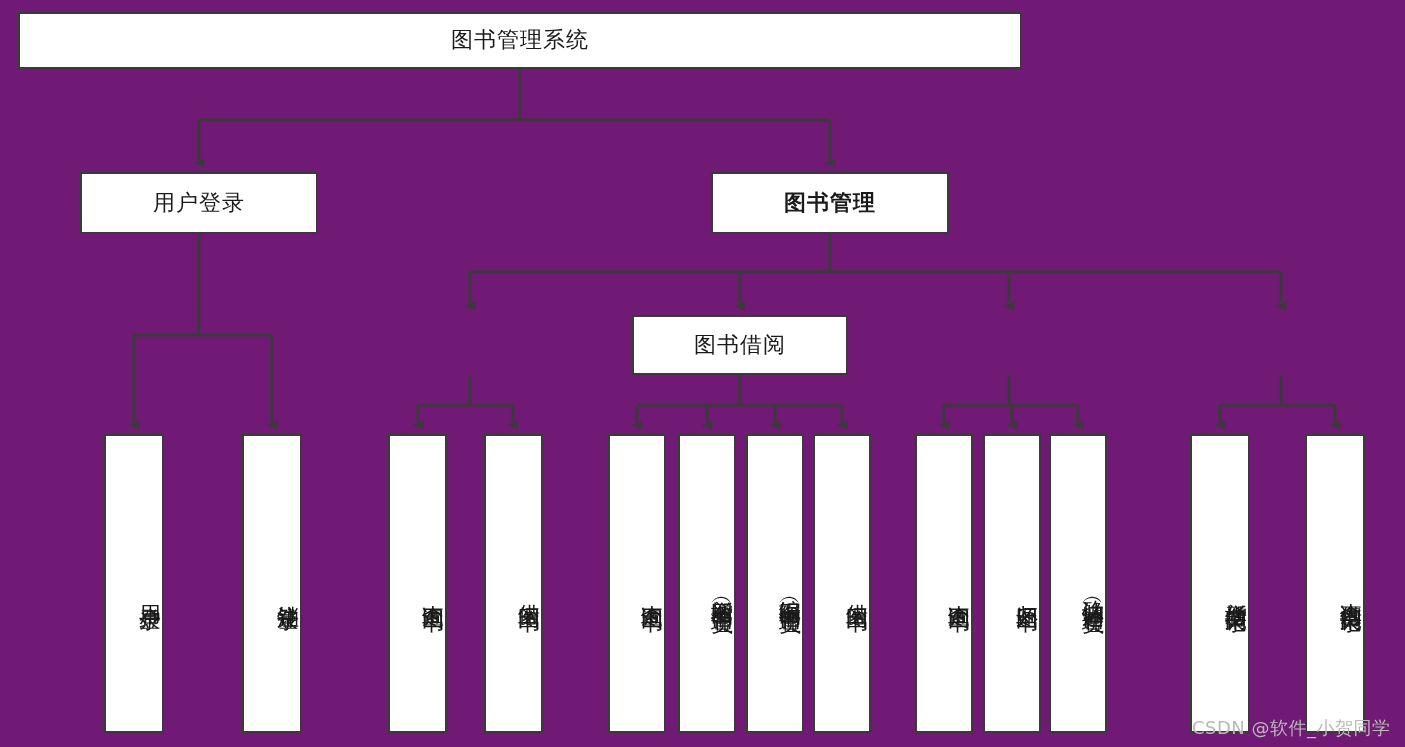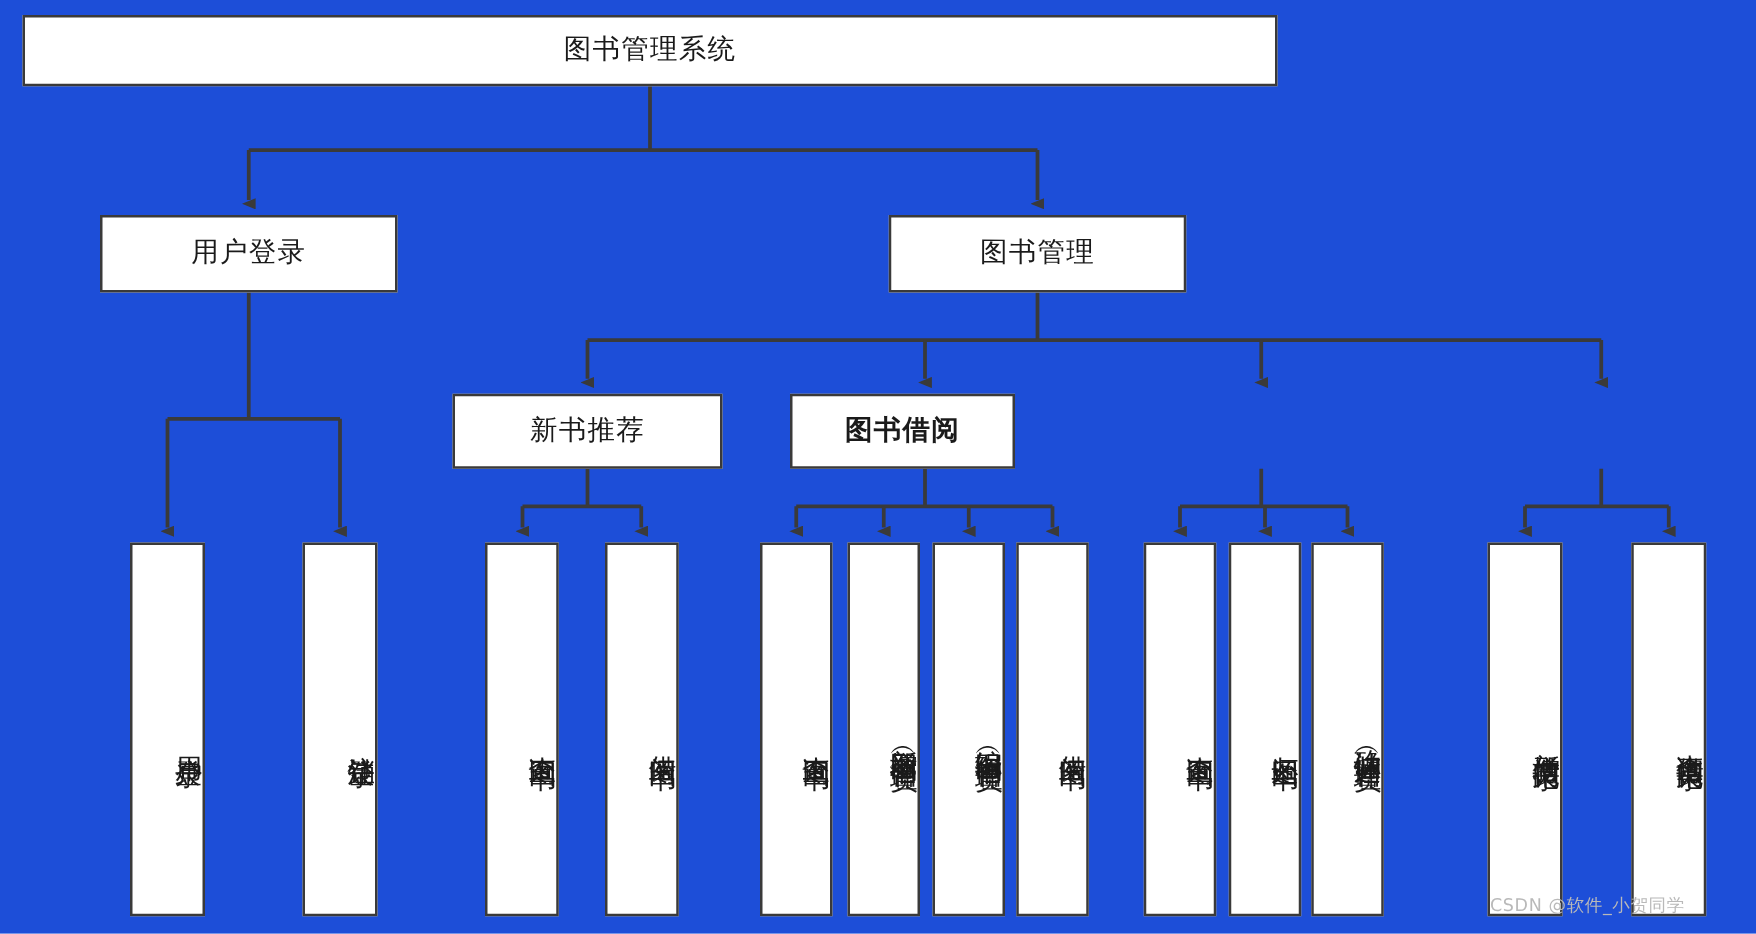--- a/index.html
+++ b/index.html
@@ -7,21 +7,21 @@
     padding: 0;
     background: #ffffff;
   }
   body {
     font-family: "DejaVu Sans", "Liberation Sans", sans-serif;
   }
   #canvas {
     position: relative;
     width: 1405px;
     height: 747px;
-    background: #1d4ed8;
+    background: #701a75;
     overflow: hidden;
   }
   svg#wires {
     position: absolute;
     left: 0;
     top: 0;
     width: 1405px;
     height: 747px;
   }
   .node {
@@ -44,21 +44,21 @@
     text-orientation: upright;
     font-size: 22px;
     line-height: 1.05;
     letter-spacing: 2px;
     padding-top: 14px;
     align-items: flex-start;
     justify-content: center;
   }
   .watermark {
     position: absolute;
-    font-size: 14px;
+    font-size: 18px;
     color: #b9b9b9;
     white-space: nowrap;
     letter-spacing: 0.5px;
   }
 </style>
 </head>
 <body>
 
 <div id="canvas">
 
@@ -108,24 +108,23 @@
       <path d="M1281,375 L1281,405"></path>
       <path d="M1220,405 L1335,405"></path>
       <path d="M1220,405 L1220,422" marker-end="url(#arrow)"></path>
       <path d="M1335,405 L1335,422" marker-end="url(#arrow)"></path>
     </g>
   </svg>
 
   <div class="node horiz" style="left: 18px; top: 12px; width: 1004px; height: 57px;">图书管理系统</div>
 
   <div class="node horiz" style="left: 80px; top: 172px; width: 238px; height: 62px;">用户登录</div>
-  <div class="node horiz" style="left: 711px; top: 172px; width: 238px; height: 62px;">图书管理</div>
+  <div class="node horiz" style="left: 711px; top: 172px; width: 238px; height: 62px; font-weight: bold;">图书管理</div>
 
-  <div class="node horiz" style="left: 362px; top: 315px; width: 216px; height: 60px;">新书推荐</div>
-  <div class="node horiz" style="left: 632px; top: 315px; width: 180px; height: 60px; font-weight: bold;">图书借阅</div>
+  <div class="node horiz" style="left: 632px; top: 315px; width: 216px; height: 60px;">图书借阅</div>
 
   <div class="node vert" style="left: 104px; top: 434px; width: 60px; height: 299px;">用户登录</div>
   <div class="node vert" style="left: 242px; top: 434px; width: 60px; height: 299px;">注销登录</div>
   <div class="node vert" style="left: 388px; top: 434px; width: 59px; height: 299px;">查询图书</div>
   <div class="node vert" style="left: 484px; top: 434px; width: 59px; height: 299px;">借阅图书</div>
   <div class="node vert" style="left: 608px; top: 434px; width: 58px; height: 299px;">查询图书</div>
   <div class="node vert" style="left: 678px; top: 434px; width: 58px; height: 299px;">新增图书（管理员）</div>
   <div class="node vert" style="left: 746px; top: 434px; width: 58px; height: 299px;">编辑图书（管理员）</div>
   <div class="node vert" style="left: 813px; top: 434px; width: 58px; height: 299px;">借阅图书</div>
   <div class="node vert" style="left: 915px; top: 434px; width: 58px; height: 299px;">查询图书</div>

